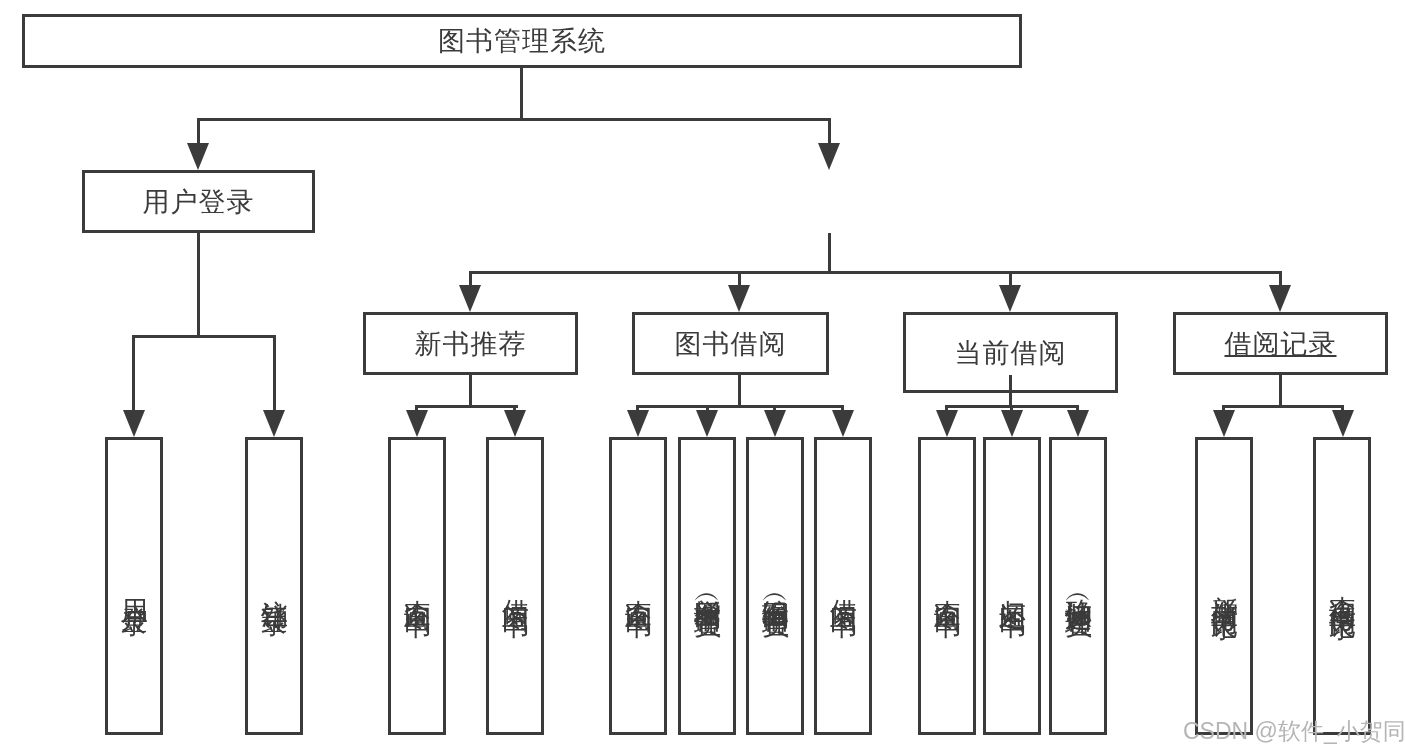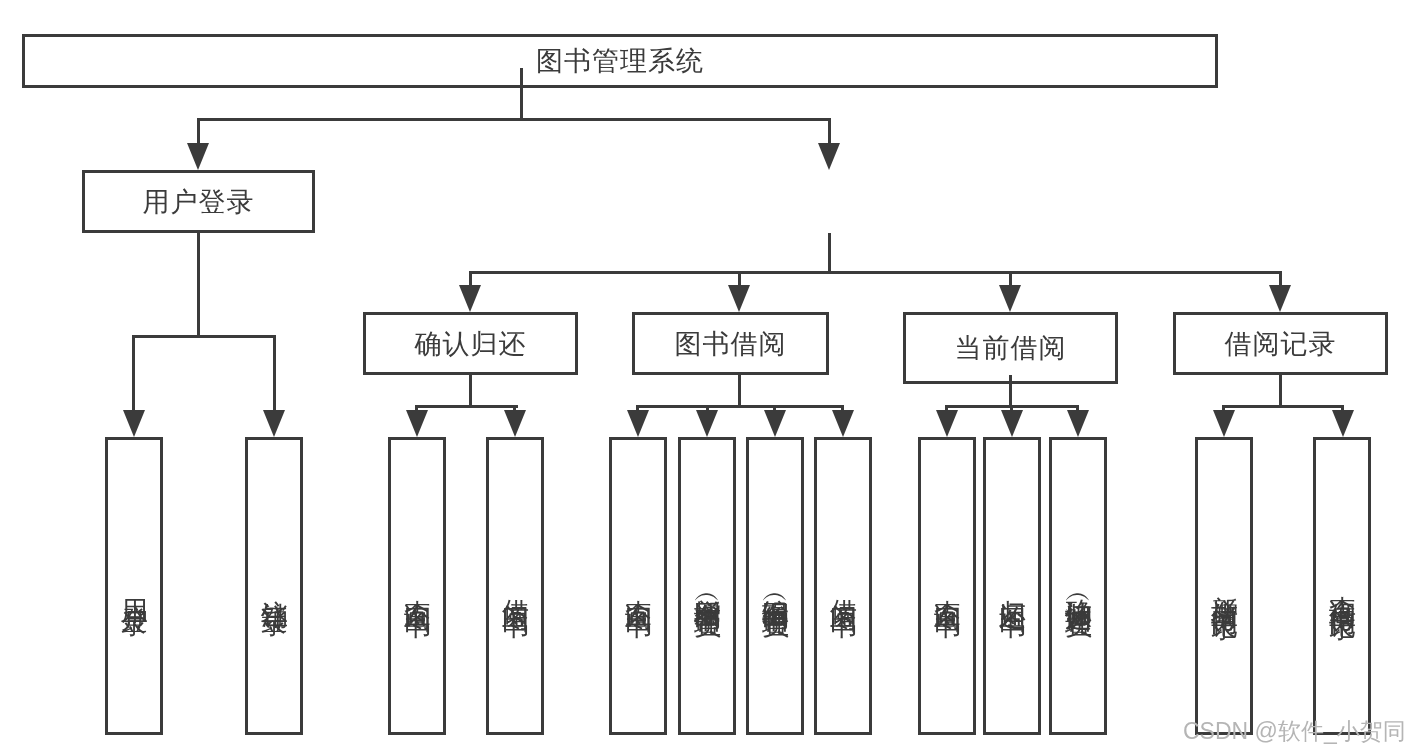--- a/index.html
+++ b/index.html
@@ -35,21 +35,21 @@
   #watermark{
     position:absolute; left:1183px; top:716px; z-index:10;
     font-size:23px; color:var(--wm); letter-spacing:0px; white-space:nowrap;
   }
 </style>
 </head>
 <body>
 
 <div id="canvas">
 
-  <div class="box" style="left:22px;top:14px;width:1196px;height:54px;margin-top:20px;">
+  <div class="box" style="left:22px;top:14px;width:1000px;height:54px;">
     <span>图书管理系统</span>
   </div>
 
   <div class="ln" style="left:520px;top:68px;width:3px;height:53px;"></div>
   <div class="ln" style="left:197px;top:118px;width:634px;height:3px;"></div>
   <div class="ln" style="left:197px;top:118px;width:3px;height:28px;"></div>
   <div class="ar" style="left:187px;top:143px;"></div>
   <div class="ln" style="left:828px;top:118px;width:3px;height:28px;"></div>
   <div class="ar" style="left:818px;top:143px;"></div>
 
@@ -69,29 +69,29 @@
   <div class="ln" style="left:469px;top:271px;width:3px;height:16px;"></div>
   <div class="ar" style="left:459px;top:285px;"></div>
   <div class="ln" style="left:738px;top:271px;width:3px;height:16px;"></div>
   <div class="ar" style="left:728px;top:285px;"></div>
   <div class="ln" style="left:1009px;top:271px;width:3px;height:16px;"></div>
   <div class="ar" style="left:999px;top:285px;"></div>
   <div class="ln" style="left:1279px;top:271px;width:3px;height:16px;"></div>
   <div class="ar" style="left:1269px;top:285px;"></div>
 
   <div class="box" style="left:363px;top:312px;width:215px;height:63px;">
-    <span>确认归还</span>
+    <span>新书推荐</span>
   </div>
   <div class="box" style="left:632px;top:312px;width:197px;height:63px;">
     <span>图书借阅</span>
   </div>
-  <div class="box" style="left:903px;top:312px;width:215px;height:72px;justify-content:center;">
+  <div class="box" style="left:903px;top:312px;width:215px;height:81px;justify-content:center;">
     <span>当前借阅</span>
   </div>
-  <div class="box" style="left:1173px;top:312px;width:215px;height:63px;">
+  <div class="box" style="left:1173px;top:312px;width:215px;height:63px;text-decoration:underline;">
     <span>借阅记录</span>
   </div>
 
   <div class="ln" style="left:469px;top:375px;width:3px;height:33px;"></div>
   <div class="ln" style="left:415px;top:405px;width:103px;height:3px;"></div>
   <div class="ln" style="left:415px;top:405px;width:3px;height:9px;"></div>
   <div class="ar" style="left:406px;top:410px;"></div>
   <div class="ln" style="left:513px;top:405px;width:3px;height:9px;"></div>
   <div class="ar" style="left:504px;top:410px;"></div>
 

